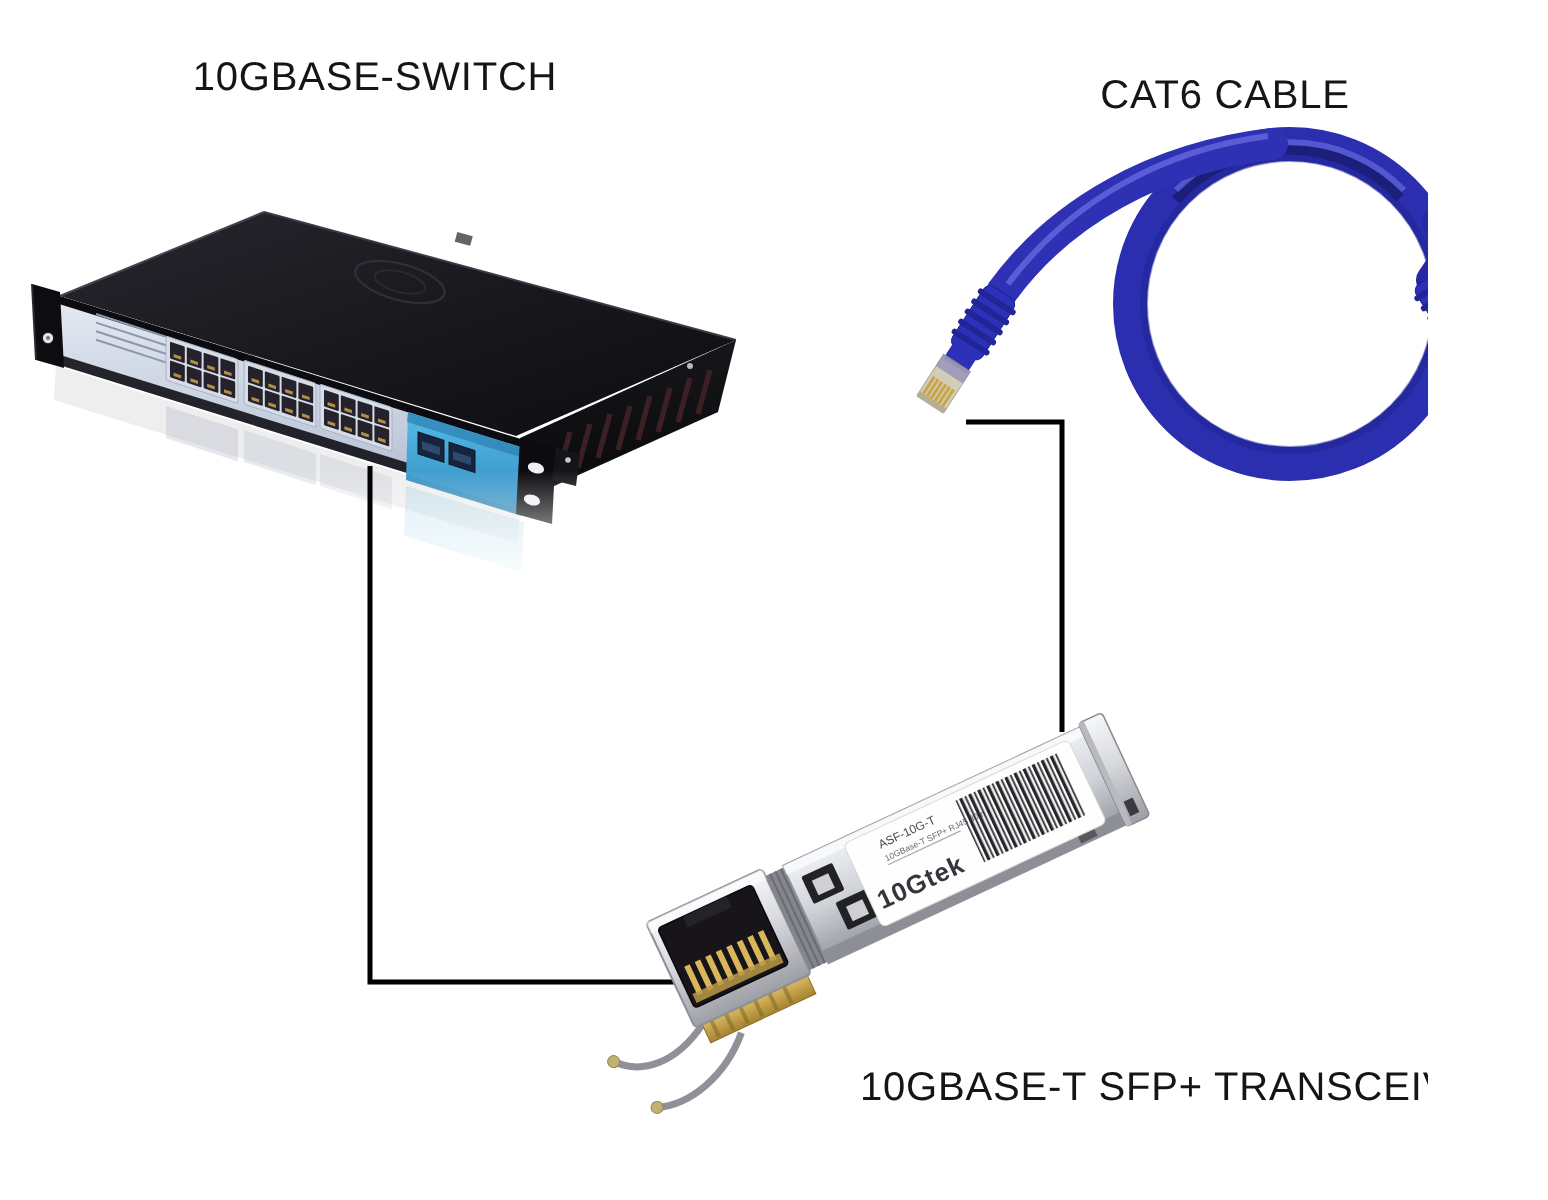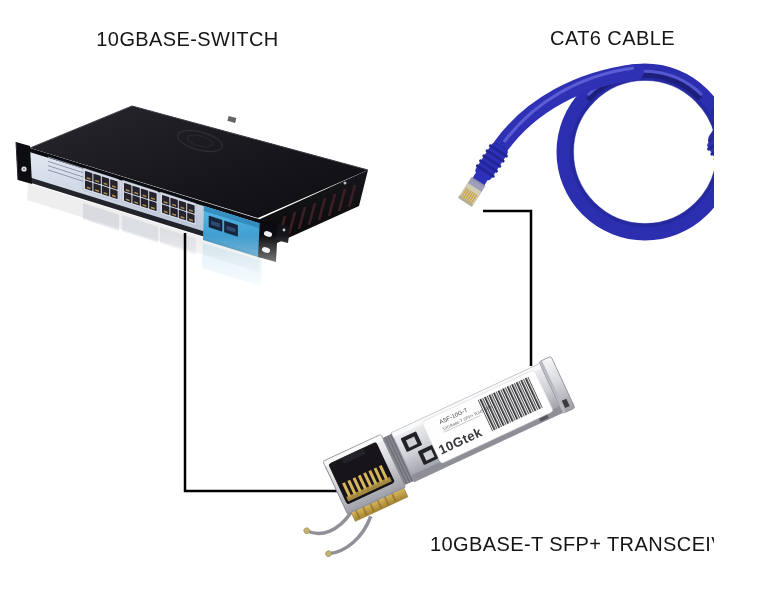--- a/index.html
+++ b/index.html
@@ -5,21 +5,21 @@
   html,body{margin:0;padding:0;background:#ffffff;}
   .canvas{
     position:relative;width:714px;height:600px;background:#ffffff;overflow:hidden;
     font-family:"Liberation Sans", sans-serif;
   }
   .caption{
     position:absolute;font-size:20px;color:#151515;text-align:center;
     letter-spacing:.4px;white-space:nowrap;
   }
   .cap-switch{left:60px;top:28px;width:255px;}
-  .cap-cable{left:510px;top:27px;width:205px;}
+  .cap-cable{left:510px;top:37px;width:205px;}
   .cap-xcvr{left:430px;top:533px;width:305px;}
   svg{position:absolute;left:0;top:0;}
   svg text{font-family:"Liberation Sans", sans-serif;}
 </style>
 </head>
 <body>
 
 <div class="canvas">
 
   <div class="caption cap-switch">10GBASE-SWITCH</div>

